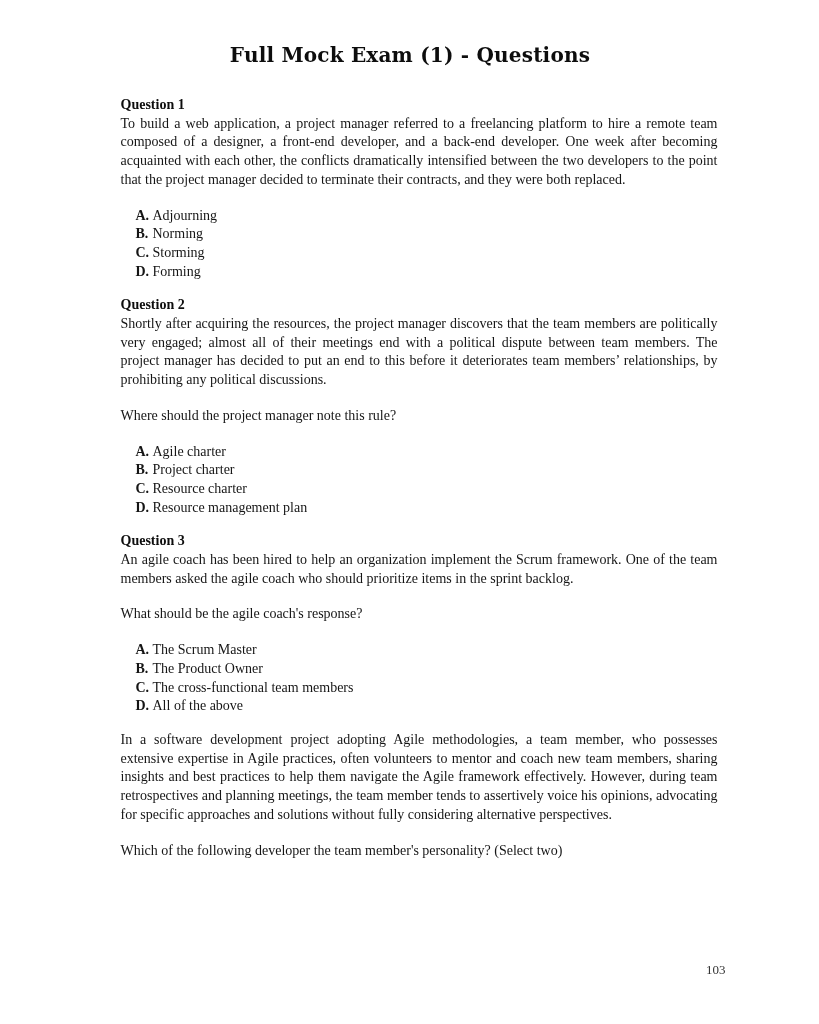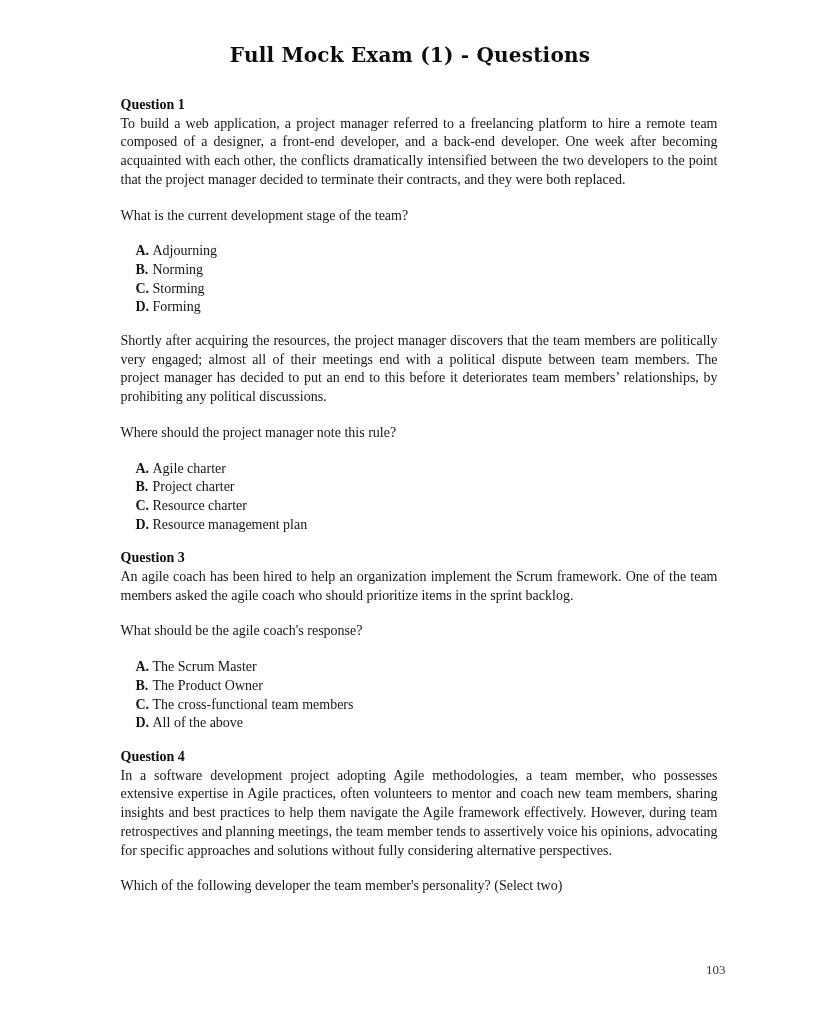--- a/index.html
+++ b/index.html
@@ -74,21 +74,20 @@
 </head>
 <body>
 
 <div class="page">
 
   <div class="doc-title">Full Mock Exam (1) - Questions</div>
 
   <div class="question first">
     <div class="q-heading">Question 1</div>
     <div class="q-body">To build a web application, a project manager referred to a freelancing platform to hire a remote team composed of a designer, a front-end developer, and a back-end developer. One week after becoming acquainted with each other, the conflicts dramatically intensified between the two developers to the point that the project manager decided to terminate their contracts, and they were both replaced.</div>
-    <div class="q-prompt">What is the current development stage of the team?</div>
     <div class="options">
       <div class="option">
         <span class="opt-label">A.</span>
         <span class="opt-text">Adjourning</span>
       </div>
       <div class="option">
         <span class="opt-label">B.</span>
         <span class="opt-text">Norming</span>
       </div>
       <div class="option">
@@ -96,20 +95,21 @@
         <span class="opt-text">Storming</span>
       </div>
       <div class="option">
         <span class="opt-label">D.</span>
         <span class="opt-text">Forming</span>
       </div>
     </div>
   </div>
 
   <div class="question">
+    <div class="q-heading">Question 2</div>
     <div class="q-body">Shortly after acquiring the resources, the project manager discovers that the team members are politically very engaged; almost all of their meetings end with a political dispute between team members. The project manager has decided to put an end to this before it deteriorates team members’ relationships, by prohibiting any political discussions.</div>
     <div class="q-prompt">Where should the project manager note this rule?</div>
     <div class="options">
       <div class="option">
         <span class="opt-label">A.</span>
         <span class="opt-text">Agile charter</span>
       </div>
       <div class="option">
         <span class="opt-label">B.</span>
         <span class="opt-text">Project charter</span>
@@ -143,20 +143,19 @@
         <span class="opt-text">The cross-functional team members</span>
       </div>
       <div class="option">
         <span class="opt-label">D.</span>
         <span class="opt-text">All of the above</span>
       </div>
     </div>
   </div>
 
   <div class="question">
-    <div class="q-heading">Question 4</div>
     <div class="q-body">In a software development project adopting Agile methodologies, a team member, who possesses extensive expertise in Agile practices, often volunteers to mentor and coach new team members, sharing insights and best practices to help them navigate the Agile framework effectively. However, during team retrospectives and planning meetings, the team member tends to assertively voice his opinions, advocating for specific approaches and solutions without fully considering alternative perspectives.</div>
     <div class="q-prompt">Which of the following developer the team member's personality? (Select two)</div>
   </div>
 
   <div class="page-number">103</div>
 
 </div>
 
 </body></html>

